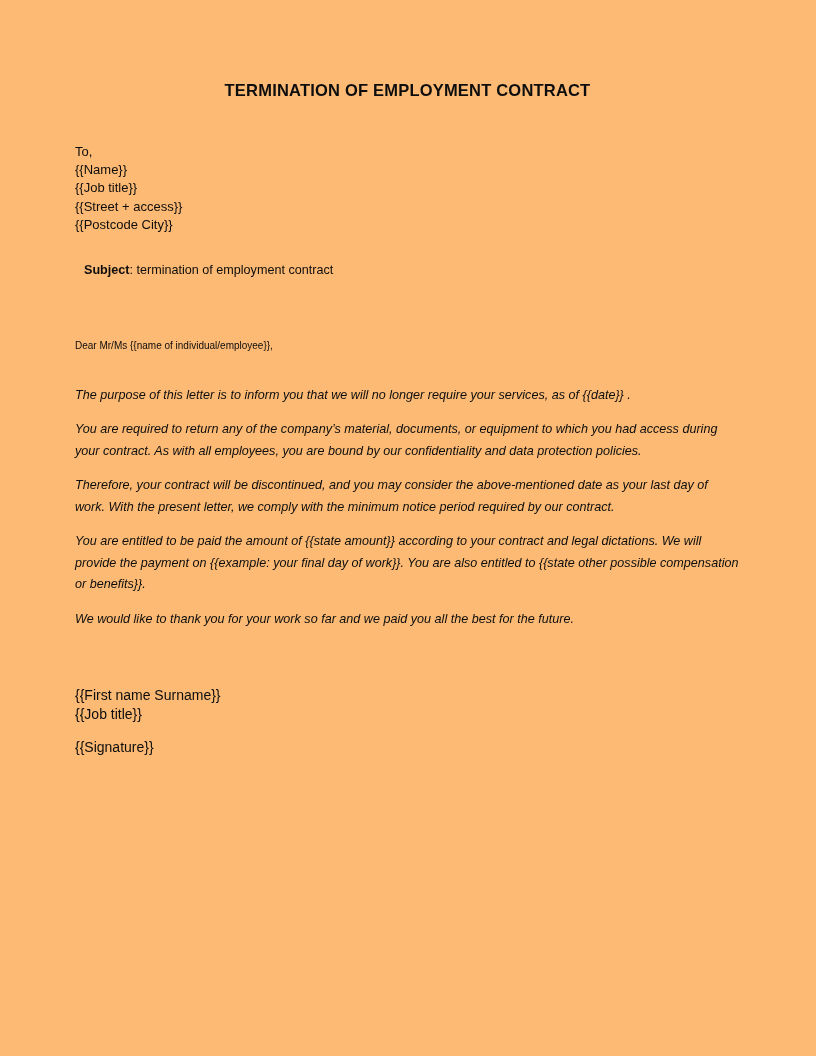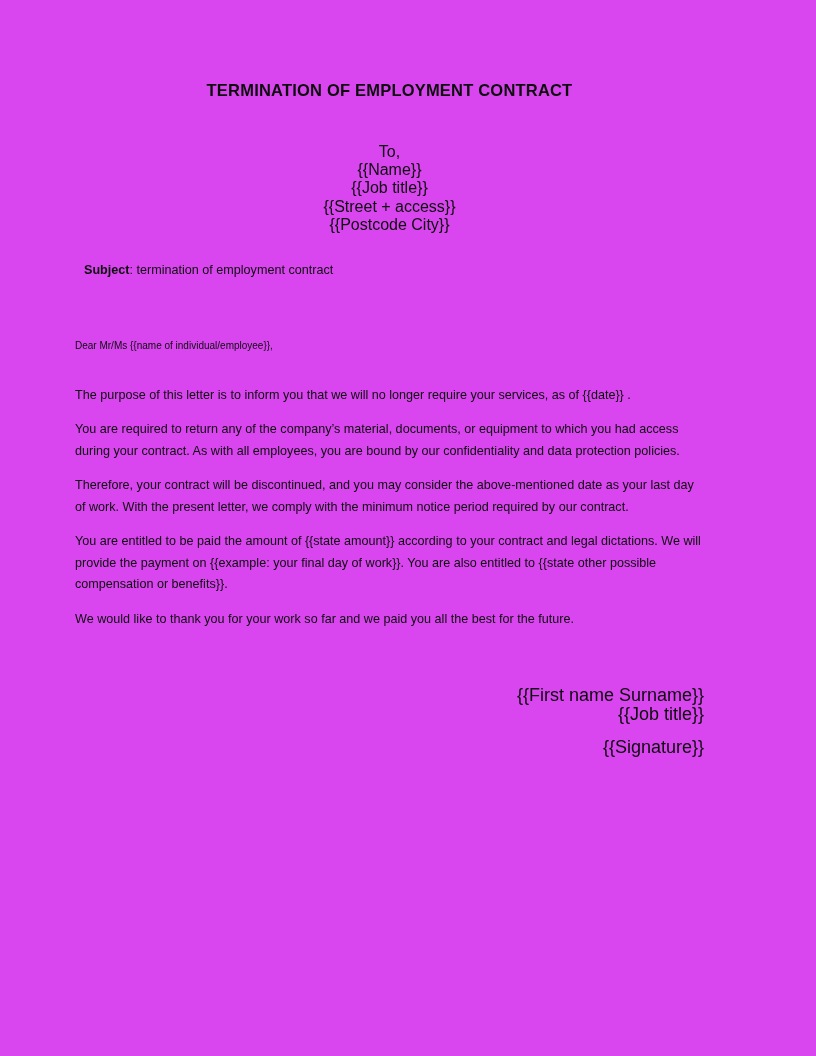--- a/index.html
+++ b/index.html
@@ -12,22 +12,22 @@
     height: 1056px;
     font-family: "Liberation Sans", sans-serif;
     color: #0d0d0d;
     -webkit-font-smoothing: antialiased;
   }
   .page {
     position: relative;
     width: 816px;
     height: 1056px;
     box-sizing: border-box;
-    padding: 75px 112px 0 75px;
-    background: #d946ef;
+    padding: 75px 76px 0 75px;
+    background: #fdba74;
   }
   .doc-title {
     font-size: 16.5px;
     font-weight: bold;
     text-align: center;
     letter-spacing: 0.2px;
     margin: 5px 0 0 0;
     padding: 0;
     line-height: 1.25;
   }
@@ -37,56 +37,55 @@
   .spacer-salutation-to-body { height: 29px; }
   .spacer-body-to-closing { height: 29px; }
   .spacer-closing-to-signature { height: 27px; }
   .spacer-sig-to-signature-line { height: 15px; }
 
   .block {
     font-size: 12.6px;
     line-height: 18.3px;
   }
   .address-line {
-    font-size: 16px;
+    font-size: 13px;
     line-height: 18.3px;
     white-space: pre;
-    text-align: center;
   }
   .subject-line {
     font-size: 12.6px;
     line-height: 18.3px;
   }
   .subject-label {
     font-weight: bold;
     margin-left: 9px;
   }
   .salutation {
     font-size: 10px;
     line-height: 18.3px;
   }
   .body-para {
     font-size: 12.6px;
     line-height: 21.5px;
     margin: 0;
     max-width: 666px;
     text-align: left;
+    font-style: italic;
   }
   .body-para + .body-para {
     margin-top: 13px;
   }
   .closing {
     font-size: 12.6px;
     line-height: 18.3px;
   }
   .sig-line {
-    font-size: 18px;
+    font-size: 14px;
     line-height: 18.3px;
     white-space: pre;
-    text-align: right;
   }
 </style>
 </head>
 <body>
 
 <div class="page">
 
   <h1 class="doc-title">TERMINATION OF EMPLOYMENT CONTRACT</h1>
 
   <div class="spacer-title-to-address"></div>

